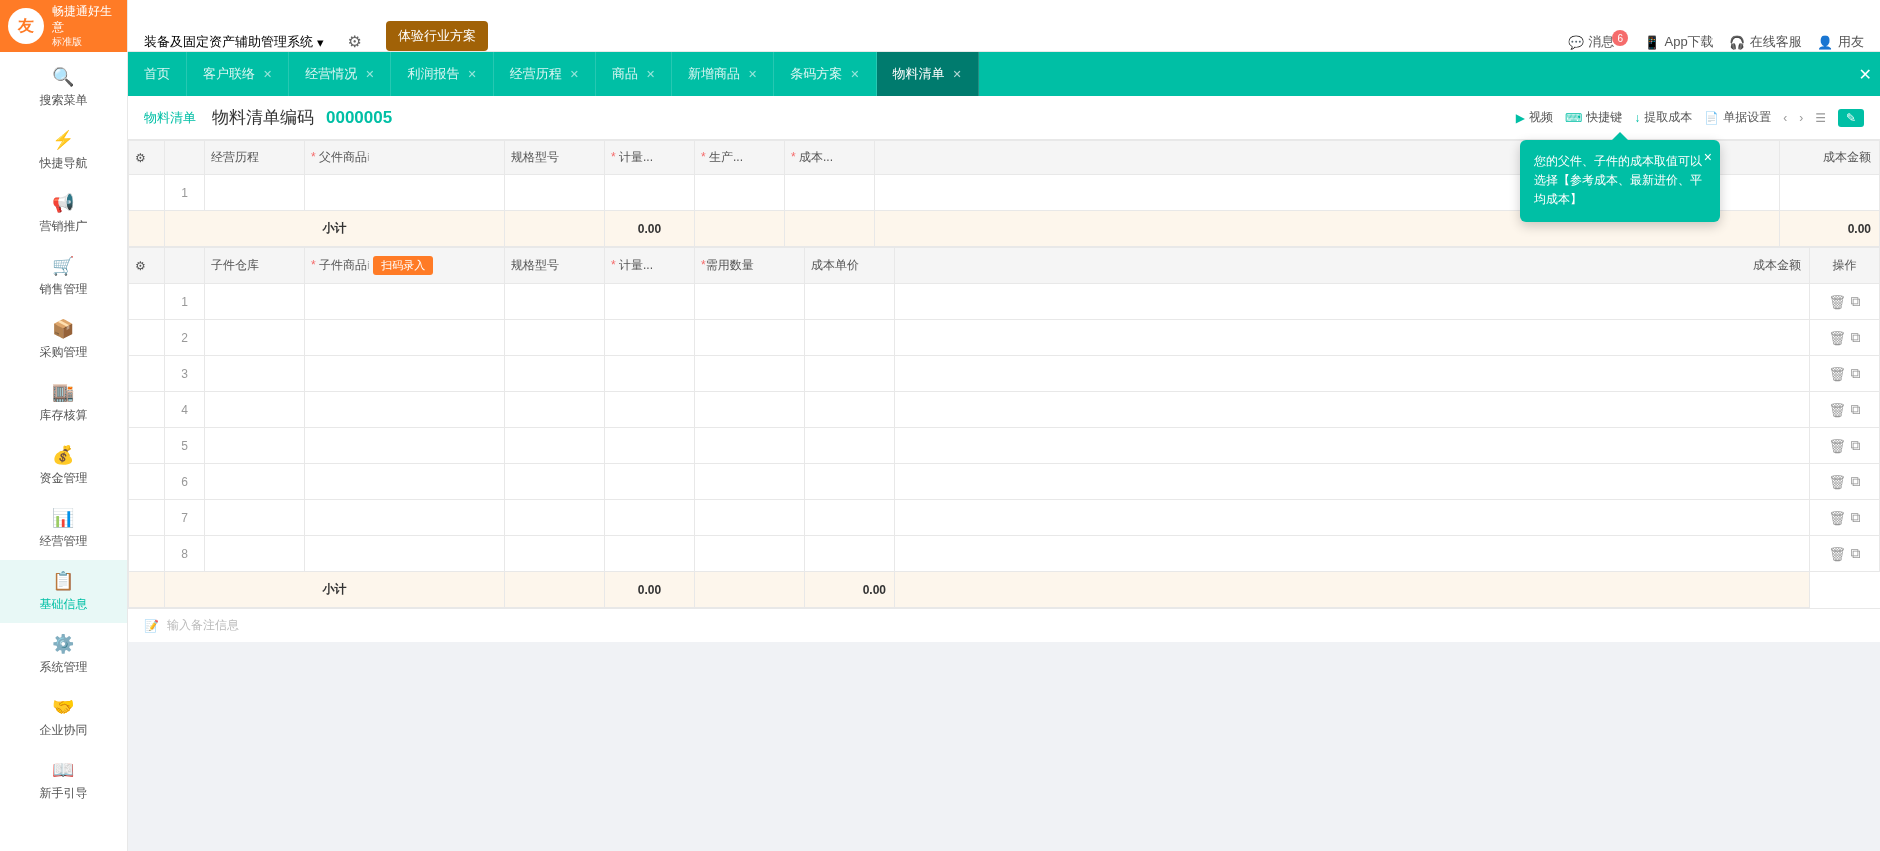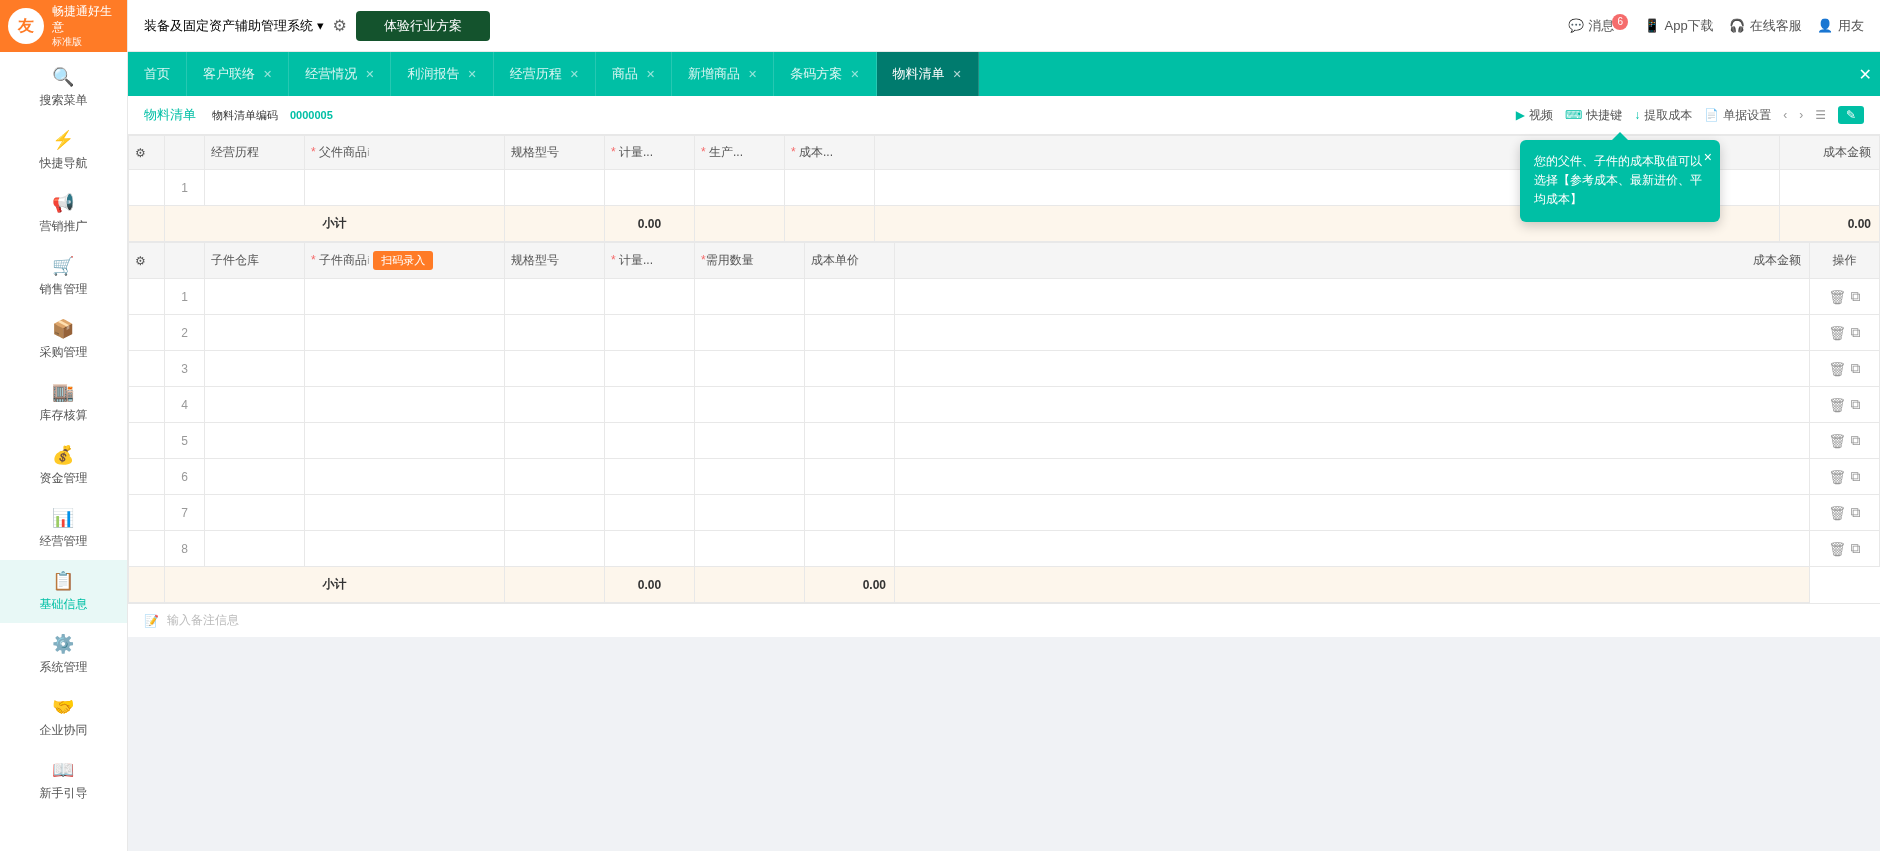--- a/index.html
+++ b/index.html
@@ -14,22 +14,22 @@
     .sidebar-nav { flex: 1; overflow-y: auto; padding: 4px 0; }
     .sidebar-item { display: flex; flex-direction: column; align-items: center; padding: 10px 4px; cursor: pointer; color: #555; gap: 4px; font-size: 12px; }
     .sidebar-item.active { background: #e8f8f6; color: #00bfa5; }
     .sidebar-item .icon { font-size: 18px; }
     .sidebar-item.active .icon { color: #00bfa5; }
 
     
     .main { flex: 1; display: flex; flex-direction: column; overflow: hidden; }
 
     
-    .topbar { background: #fff; height: 52px; display: flex; align-items: center; padding: 0 16px; border-bottom: 1px solid #e8e8e8; gap: 9px; }
-    .topbar-btn { background: #14532d; color: #fff; border: none; padding: 6px 28px; border-radius: 4px; cursor: pointer; font-size: 13px; }
+    .topbar { background: #fff; height: 52px; display: flex; align-items: flex-end; padding: 0 16px; border-bottom: 1px solid #e8e8e8; gap: 24px; }
+    .topbar-btn { background: #a16207; color: #fff; border: none; padding: 6px 12px; border-radius: 4px; cursor: pointer; font-size: 13px; }
     .topbar-right { display: flex; align-items: center; gap: 16px; color: #555; font-size: 13px; }
     .topbar-right .badge { background: #f56c6c; color: #fff; border-radius: 50%; width: 16px; height: 16px; font-size: 10px; display: inline-flex; align-items: center; justify-content: center; margin-left: -6px; margin-top: -8px; vertical-align: top; }
     .topbar-icon-group { display: flex; align-items: center; gap: 4px; cursor: pointer; }
     .settings-icon { font-size: 16px; color: #666; cursor: pointer; }
     .select-wrapper { display: flex; align-items: center; gap: 4px; cursor: pointer; }
 
     
     .nav-tabs { background: #00bfa5; display: flex; align-items: center; height: 44px; overflow: hidden; }
     .nav-tab { padding: 10px 16px; height: 44px; display: flex; align-items: center; gap: 4px; color: rgba(255,255,255,0.85); cursor: pointer; font-size: 13px; white-space: nowrap; border-right: 1px solid rgba(255,255,255,0.15); }
     .nav-tab.active { background: #007b6e; color: #fff; }
@@ -37,21 +37,21 @@
     .nav-tabs-end { margin-left: auto; display: flex; align-items: center; padding: 0 8px; color: #fff; font-size: 16px; cursor: pointer; }
 
     
     .content { flex: 1; overflow: auto; background: #f0f2f5; }
     .content-inner { background: #fff; margin: 0; }
 
     
     .page-header { padding: 10px 16px; display: flex; align-items: center; gap: 8px; border-bottom: 1px solid #e8e8e8; background: #fff; }
     .breadcrumb-item { color: #00bfa5; cursor: pointer; font-size: 13px; }
     .breadcrumb-sep { color: #ccc; }
-    .breadcrumb-current { color: #333; font-size: 11px; }
+    .breadcrumb-current { color: #333; font-size: 17px; }
     .page-actions { margin-left: auto; display: flex; align-items: center; gap: 12px; color: #555; font-size: 12px; }
     .page-actions span { display: flex; align-items: center; gap: 4px; cursor: pointer; }
     .page-actions .icon { color: #00bfa5; }
 
     
     .section { padding: 0; }
     .section-title { padding: 8px 16px; font-size: 13px; font-weight: 600; color: #333; background: #fff; }
 
     
     .data-table { width: 100%; border-collapse: collapse; table-layout: fixed; }

